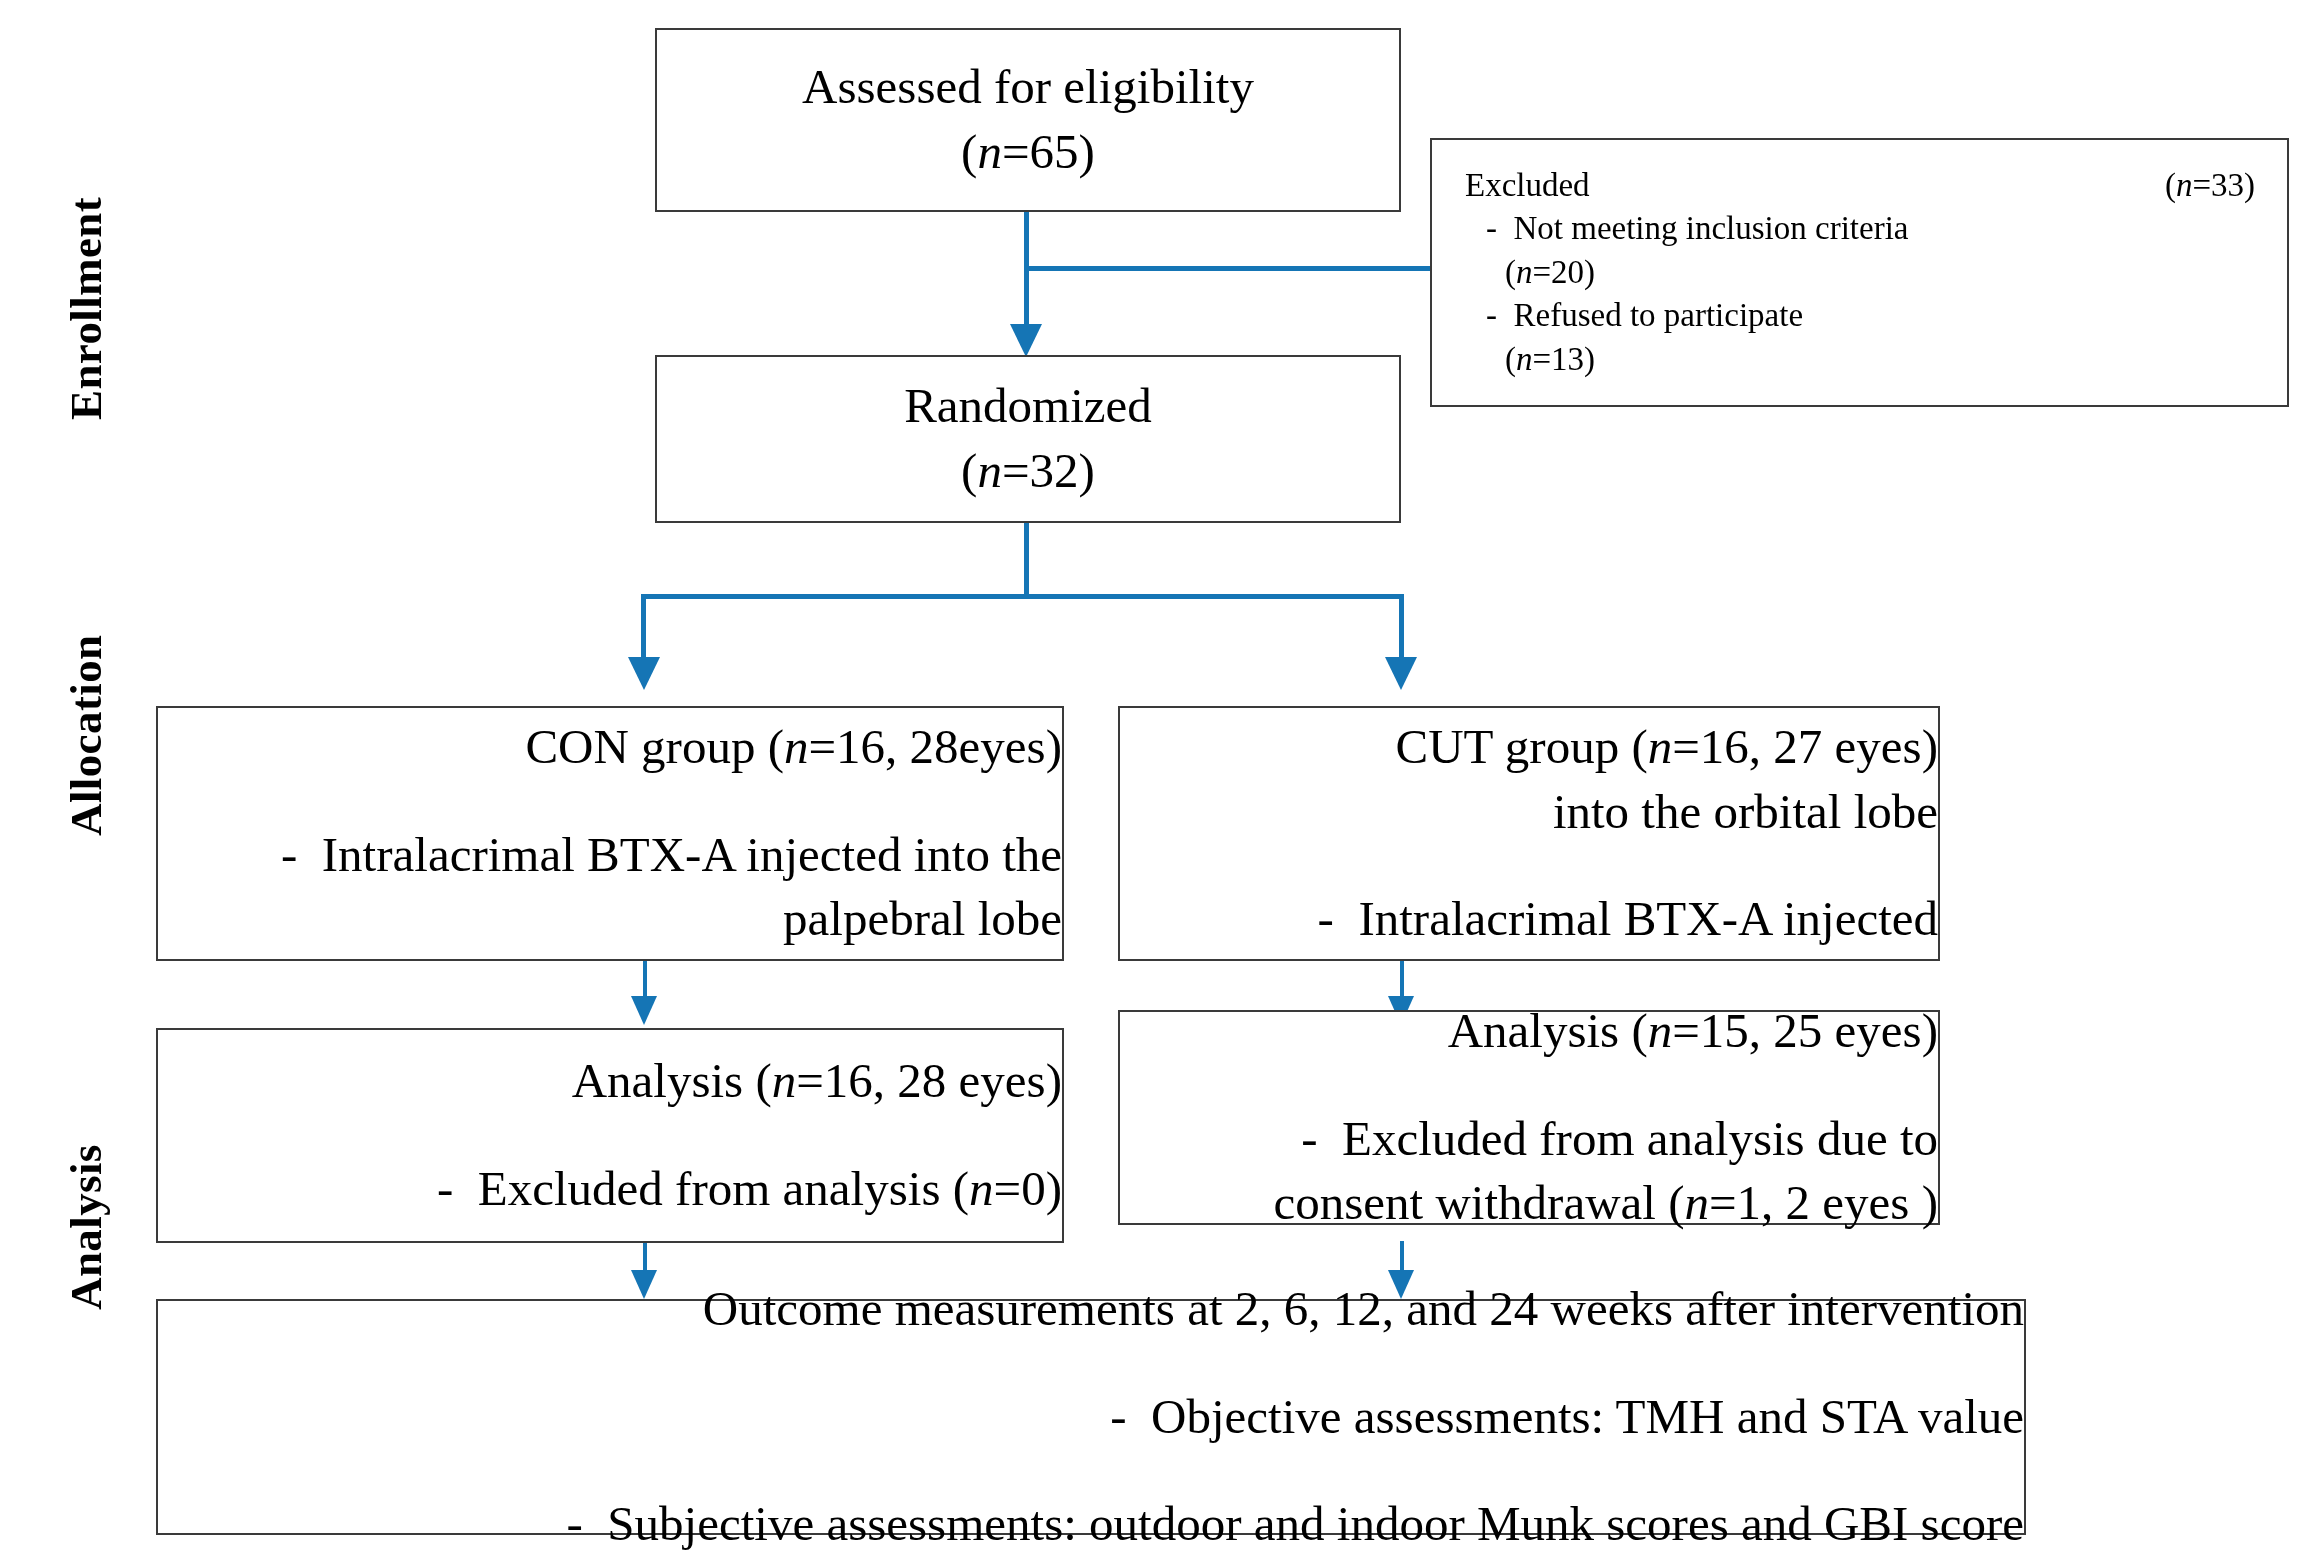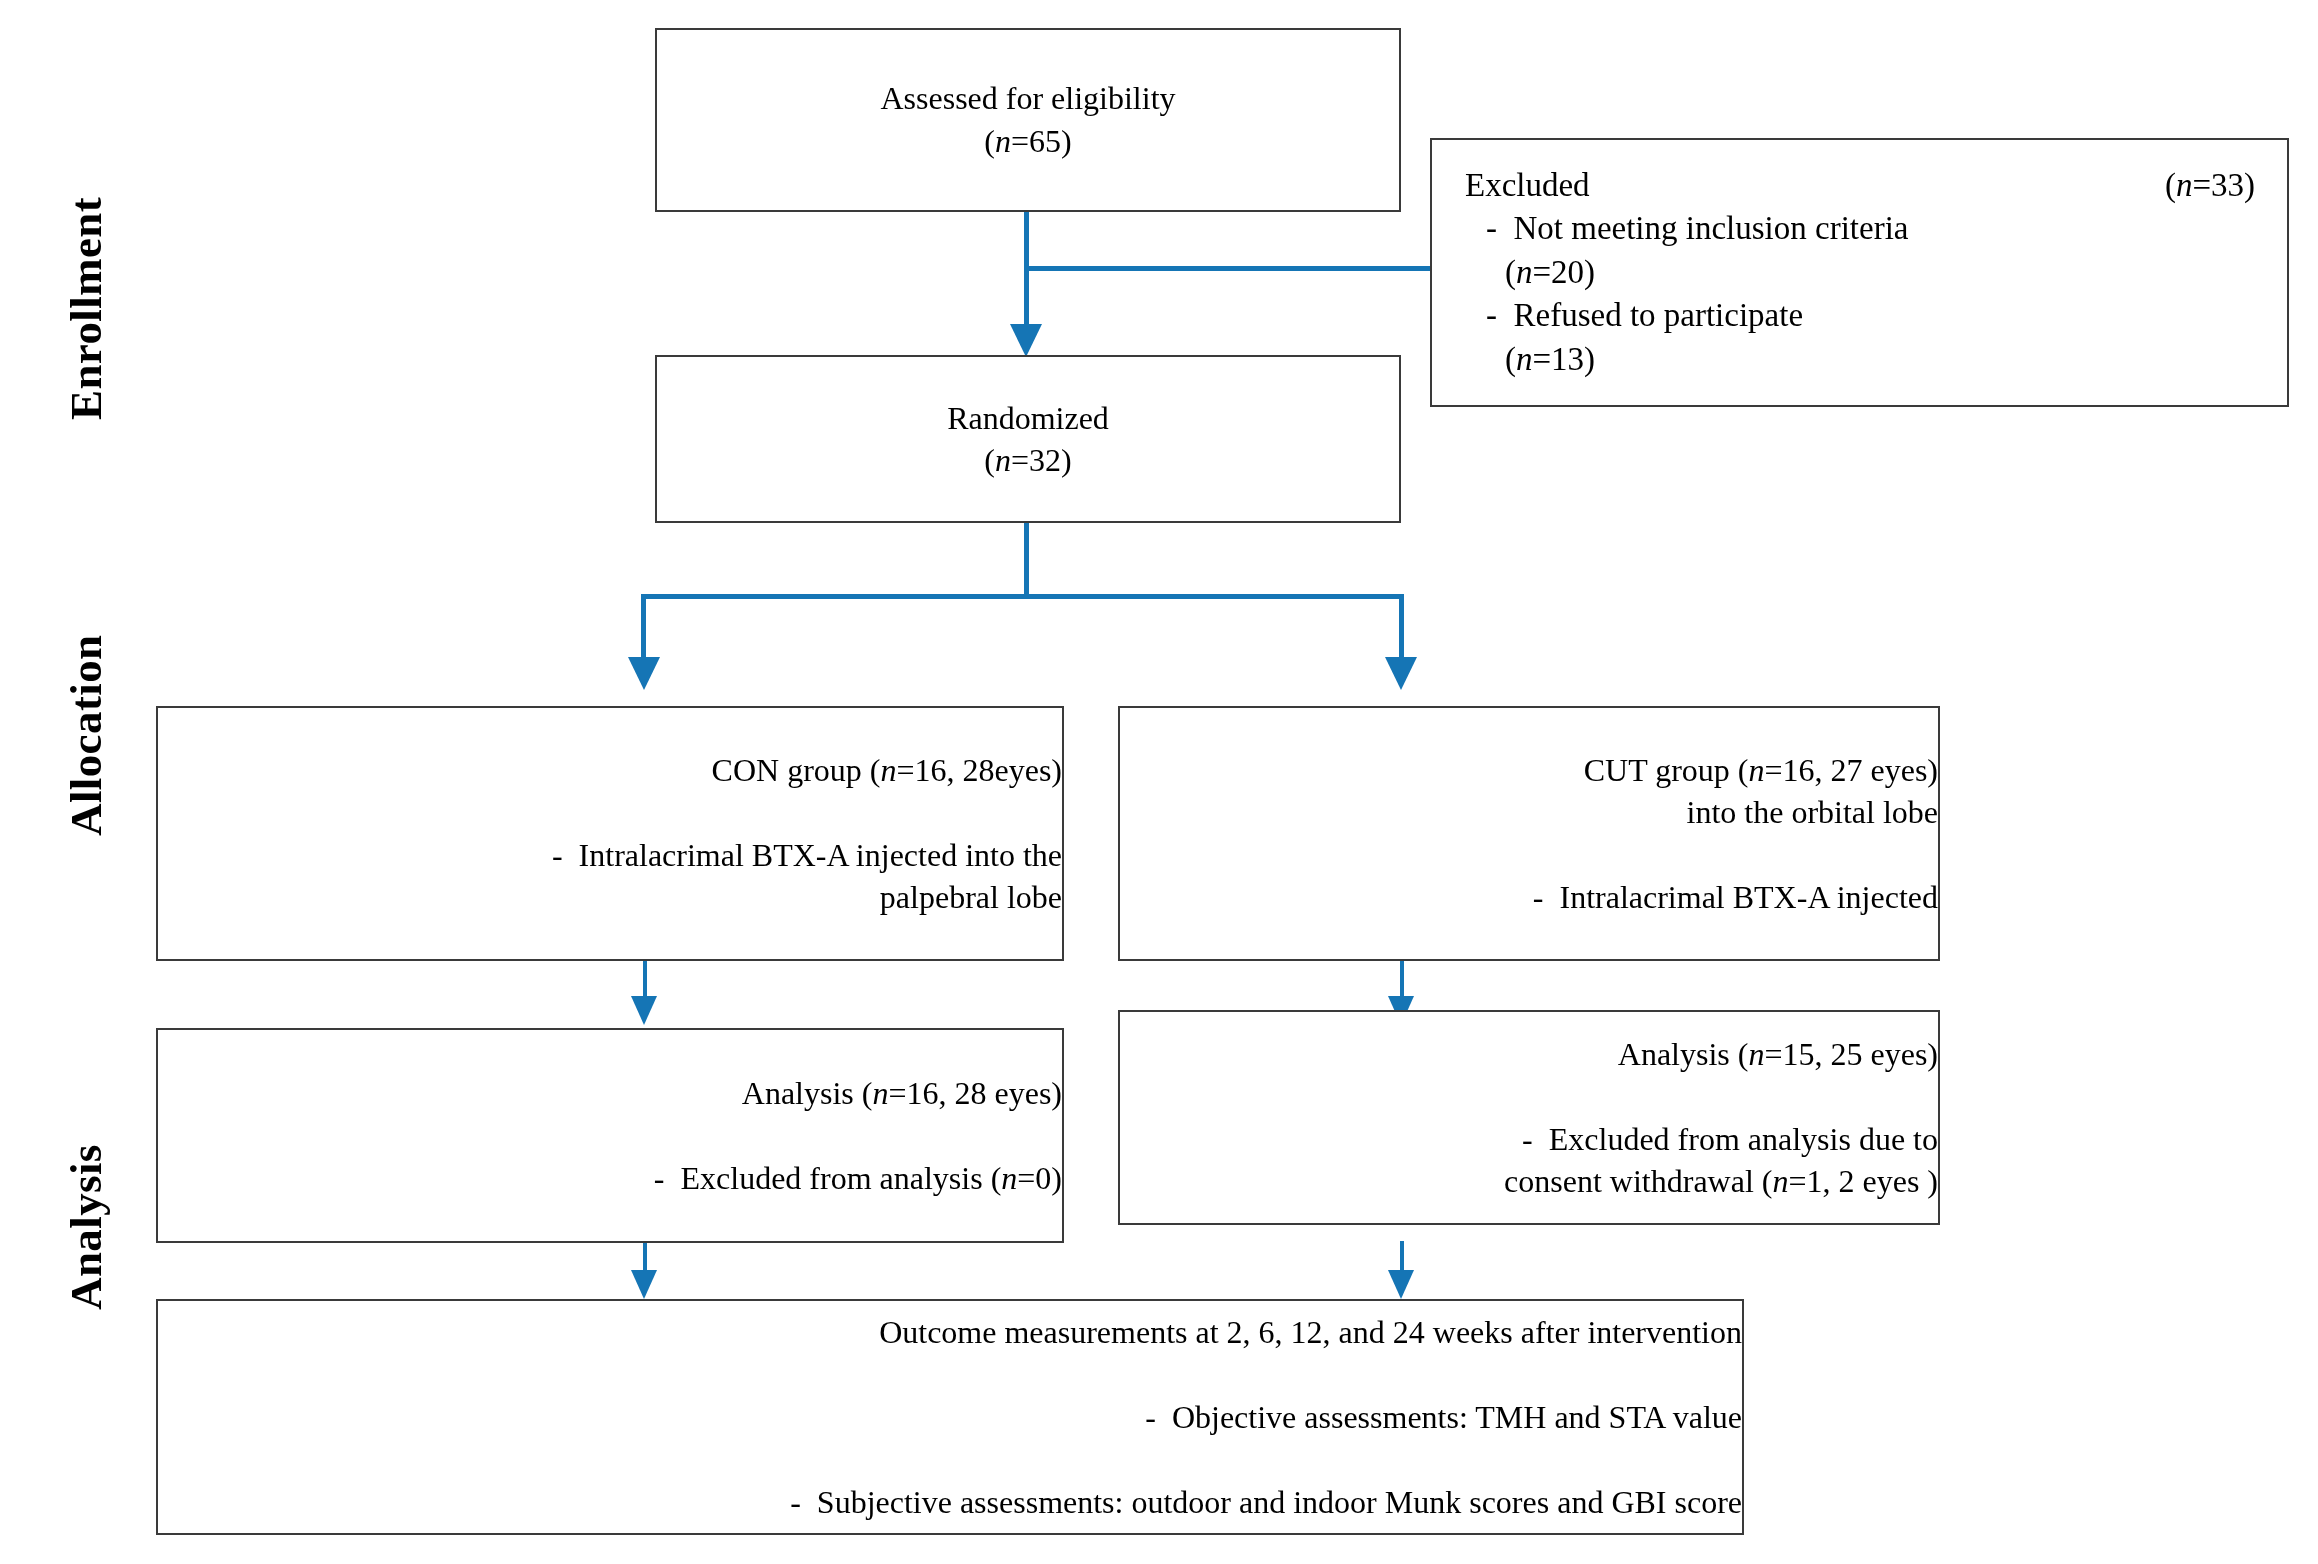--- a/index.html
+++ b/index.html
@@ -33,21 +33,21 @@
   .node {
     position: absolute;
     box-sizing: border-box;
     background: #ffffff;
     border: 2.9px solid #3a3a3a;
     display: flex;
     flex-direction: column;
     justify-content: center;
   }
   .node .line {
-    font-size: 32px;
+    font-size: 49px;
     line-height: 1.32;
     white-space: pre;
   }
   .node.center .line {
     text-align: center;
   }
   .node.left .line {
     text-align: right;
     padding-left: 33px;
   }
@@ -173,20 +173,20 @@
     <div class="line"><span>Analysis (</span><i class="nvar">n</i><span>=16, 28 eyes)</span></div>
     <div class="line indent"><span>-  Excluded from analysis (</span><i class="nvar">n</i><span>=0)</span></div>
   </div>
 
   <div class="node left" style="left:1118px; top:1010px; width:822px; height:215px;">
     <div class="line"><span>Analysis (</span><i class="nvar">n</i><span>=15, 25 eyes)</span></div>
     <div class="line indent">-  Excluded from analysis due to</div>
     <div class="line indent2"><span>consent withdrawal (</span><i class="nvar">n</i><span>=1, 2 eyes )</span></div>
   </div>
 
-  <div class="node left" style="left:156px; top:1299px; width:1588px; height:236px;">
+  <div class="node left" style="left:156px; top:1299px; width:1870px; height:236px;">
     <div class="line">Outcome measurements at 2, 6, 12, and 24 weeks after intervention</div>
     <div class="line indent">-  Objective assessments: TMH and STA value</div>
     <div class="line indent">-  Subjective assessments: outdoor and indoor Munk scores and GBI score</div>
   </div>
 
 </div>
 
 
 </body></html>

